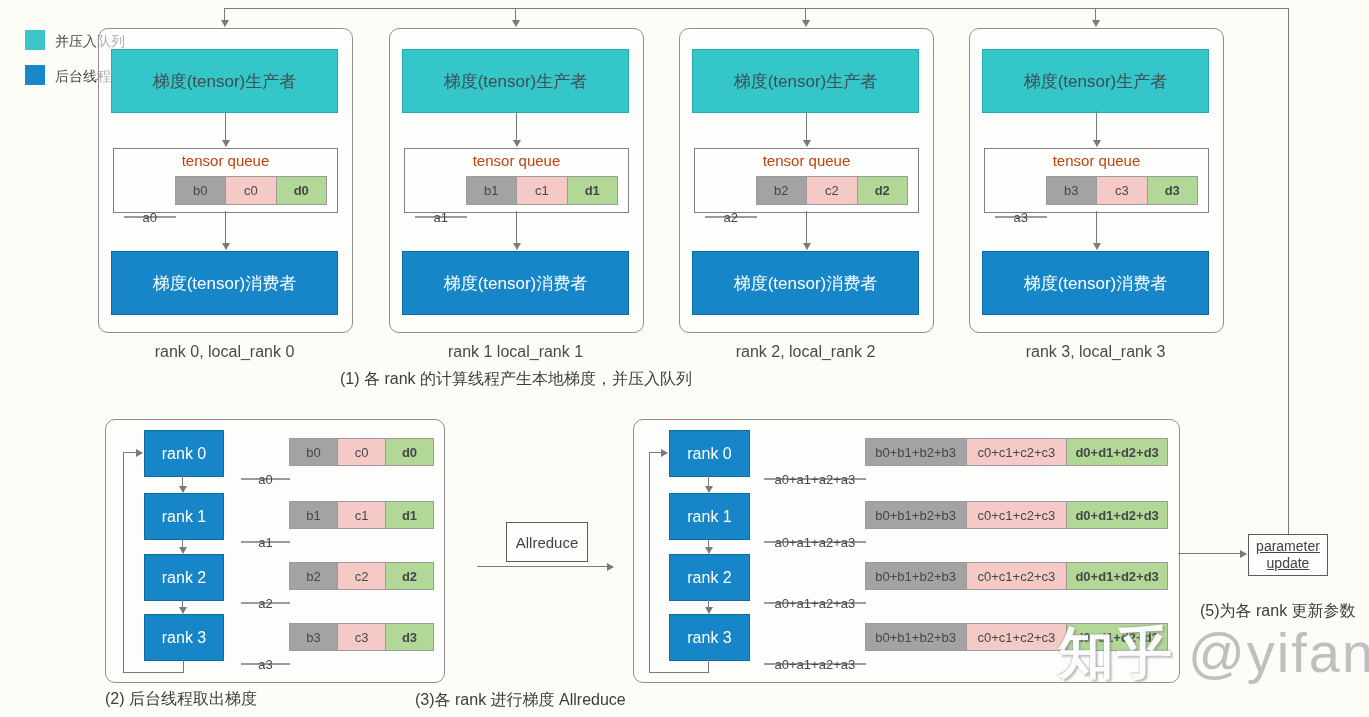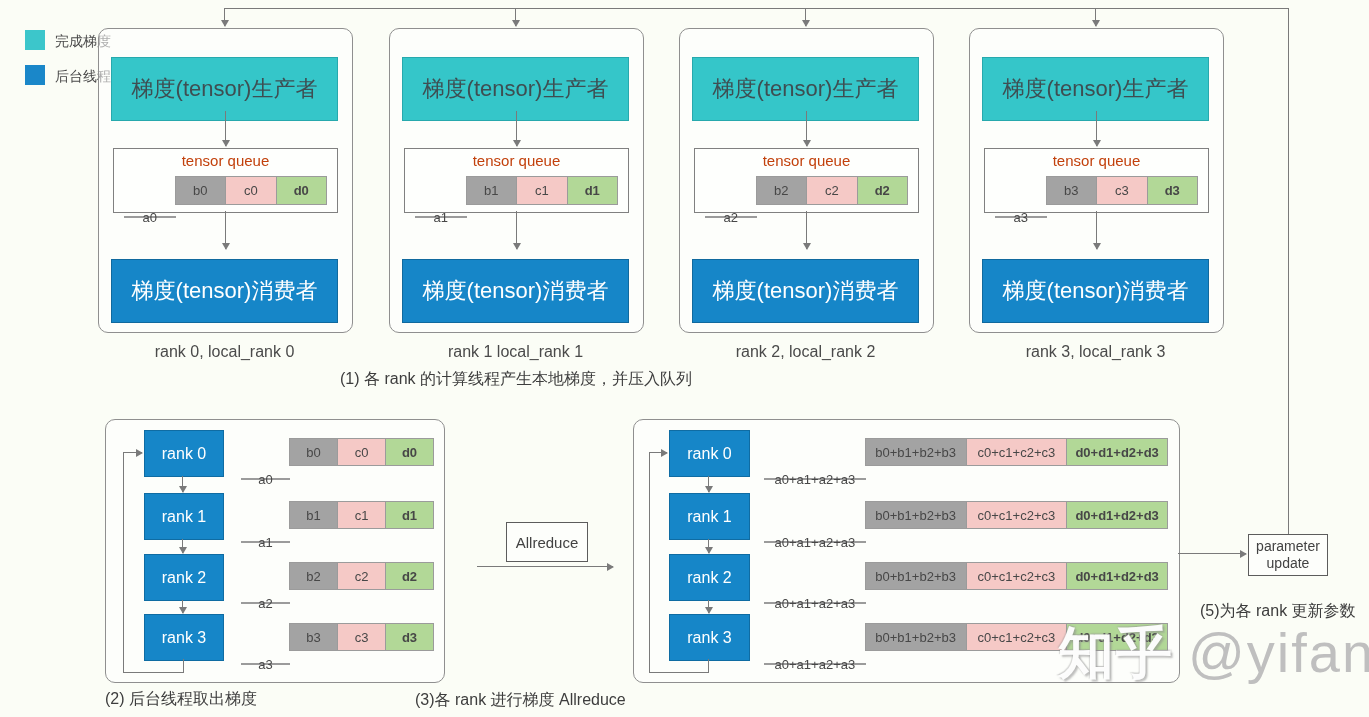--- a/index.html
+++ b/index.html
@@ -19,21 +19,21 @@
 
   
   .legend-swatch{position:absolute;width:20px;height:20px;}
   .legend-label{position:absolute;font-size:14px;color:#4a4a4a;white-space:nowrap;}
   .sw-compute{background:#3cc6cb;}
   .sw-bg{background:#1a87c9;}
 
   
   .panel{position:absolute;border:1px solid #8f8f8f;border-radius:10px;background:rgba(255,255,255,0.55);}
   .top-panel{width:253px;height:303px;top:28px;}
-  .producer,.consumer{position:absolute;left:12px;right:14px;height:62px;display:flex;align-items:center;justify-content:center;font-size:22px;margin-top:8px;}
+  .producer,.consumer{position:absolute;left:12px;right:14px;height:62px;display:flex;align-items:center;justify-content:center;font-size:17px;}
   .producer{top:20px;background:#35c6c9;border:1px solid #27a9ad;color:#3e4e52;}
   .consumer{top:222px;background:#1686c8;border:1px solid #10699e;color:#ffffff;}
   .queue-box{position:absolute;left:14px;right:14px;top:119px;height:63px;border:1px solid #808080;background:rgba(255,255,255,0.6);}
   .queue-title{text-align:center;font-size:15px;color:#c2410c;margin-top:3px;}
   .queue-row{position:absolute;left:10px;right:10px;top:27px;height:29px;display:flex;}
   .cell{flex:1;border:1px solid #9b9b9b;margin-left:-1px;display:flex;align-items:center;justify-content:center;font-size:13px;color:#474747;}
   .cell:first-child{margin-left:0;}
   .cell-a{background:#86efac;margin-top:40px;}
   .cell-b{background:#a3a3a3;}
   .cell-c{background:#f5c9c6;}
@@ -61,21 +61,21 @@
   .wm-brand{font-weight:bold;color:rgba(255,255,255,0.96);
     text-shadow:2px 2px 2px rgba(140,140,140,0.55),-1px -1px 1px rgba(150,150,150,0.35),1px -1px 1px rgba(150,150,150,0.3);}
   .wm-handle{color:#bfbfbf;margin-left:14px;font-weight:normal;}
 </style>
 </head>
 <body>
 
 <div class="stage">
 
   <div class="legend-swatch sw-compute" style="left:25px;top:30px;"></div>
-  <div class="legend-label" style="left:55px;top:33px;">完成梯度</div>
+  <div class="legend-label" style="left:55px;top:33px;">并压入队列</div>
   <div class="legend-swatch sw-bg" style="left:25px;top:65px;"></div>
   <div class="legend-label" style="left:55px;top:68px;">后台线程</div>
 
   <div class="hline" style="left:225px;top:8px;width:1063px;"></div>
   <div class="varrow" style="left:224px;top:8px;height:18px;"></div>
   <div class="varrow" style="left:515px;top:8px;height:18px;"></div>
   <div class="varrow" style="left:805px;top:8px;height:18px;"></div>
   <div class="varrow" style="left:1095px;top:8px;height:18px;"></div>
   <div class="vline" style="left:1288px;top:8px;height:526px;"></div>
 
@@ -230,20 +230,20 @@
     </div>
     <div class="grow" style="left:130px;top:203px;width:404px;">
       <div class="gcell cell-a">a0+a1+a2+a3</div>
       <div class="gcell cell-b">b0+b1+b2+b3</div>
       <div class="gcell cell-c">c0+c1+c2+c3</div>
       <div class="gcell cell-d">d0+d1+d2+d3</div>
     </div>
   </div>
 
   <div class="harrow" style="left:1178px;top:553px;width:68px;"></div>
-  <div class="op-box pu-box" style="left:1248px;top:534px;width:78px;height:40px;">parameter update</div>
+  <div class="op-box pu-box" style="left:1248px;top:534px;width:78px;height:40px;text-decoration:underline;">parameter update</div>
   <div class="step-caption" style="left:1200px;top:601px;width:169px;">(5)为各 rank 更新参数</div>
 
   <div class="watermark">
     <span class="wm-brand">知乎</span><span class="wm-handle">@yifan</span>
   </div>
 
 </div>
 
 </body></html>

